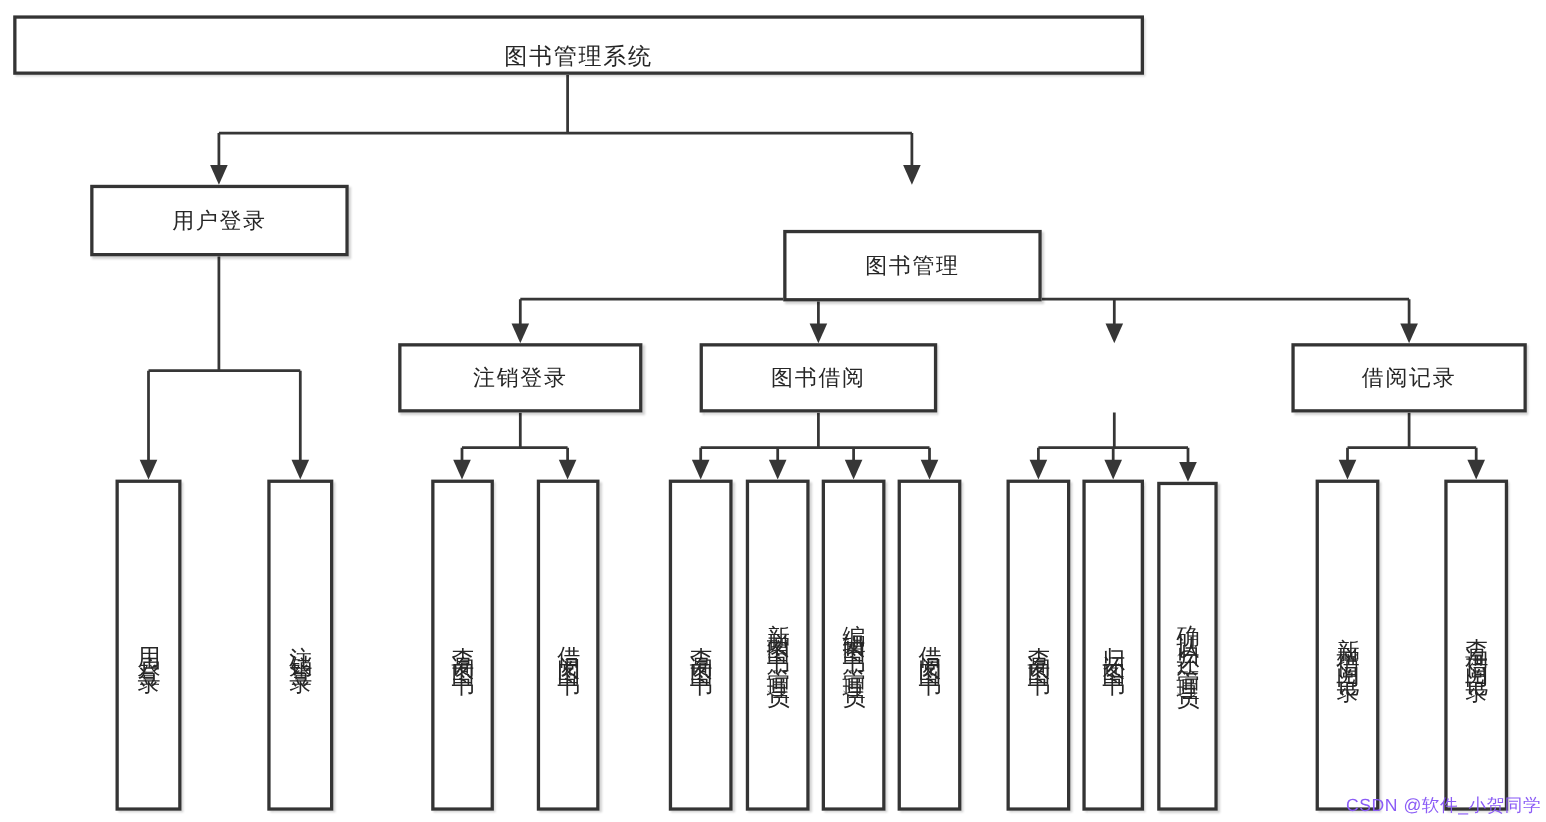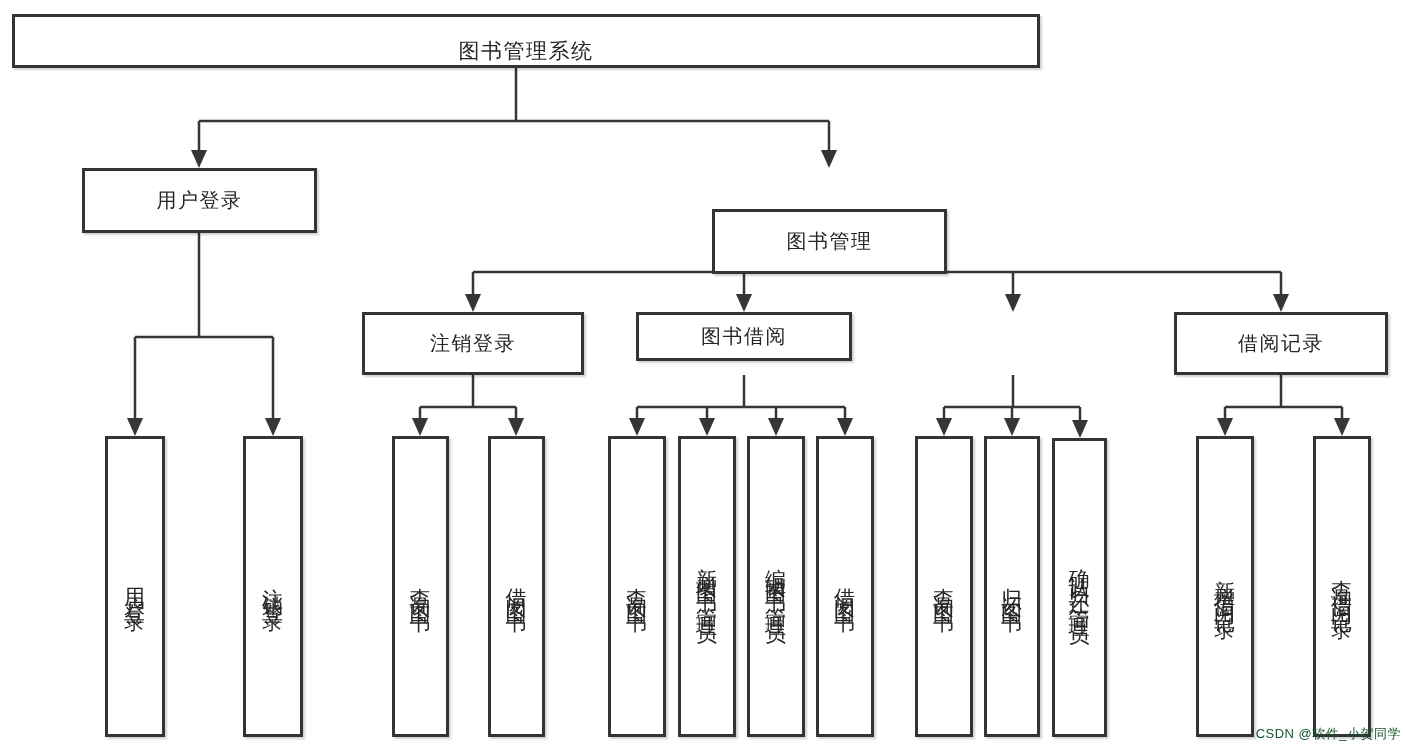--- a/index.html
+++ b/index.html
@@ -39,22 +39,22 @@
     writing-mode: vertical-rl;
     text-orientation: mixed;
     font-size: 21px;
     letter-spacing: 8px;
     line-height: 1;
   }
   #watermark {
     position: absolute;
     right: 4px;
     bottom: 4px;
-    font-size: 13px;
-    color: #14532d;
+    font-size: 16px;
+    color: #8b5cf6;
     letter-spacing: 0.5px;
     z-index: 3;
     white-space: nowrap;
   }
 </style>
 </head>
 <body>
 
 <div id="canvas">
 
@@ -105,21 +105,21 @@
   <div class="node h" style="left:82px; top:168px; width:235px; height:65px;">
     <span>用户登录</span>
   </div>
   <div class="node h" style="left:712px; top:168px; width:235px; height:65px;margin-top:41px;">
     <span>图书管理</span>
   </div>
 
   <div class="node h" style="left:362px; top:312px; width:222px; height:63px;">
     <span>注销登录</span>
   </div>
-  <div class="node h" style="left:636px; top:312px; width:216px; height:49px;">
+  <div class="node h" style="left:636px; top:312px; width:216px; height:63px;">
     <span>图书借阅</span>
   </div>
   <div class="node h" style="left:1174px; top:312px; width:214px; height:63px;">
     <span>借阅记录</span>
   </div>
 
   <div class="node v" style="left:105px; top:436px; width:60px; height:301px;">
     <span>用户登录</span>
   </div>
   <div class="node v" style="left:243px; top:436px; width:60px; height:301px;">

